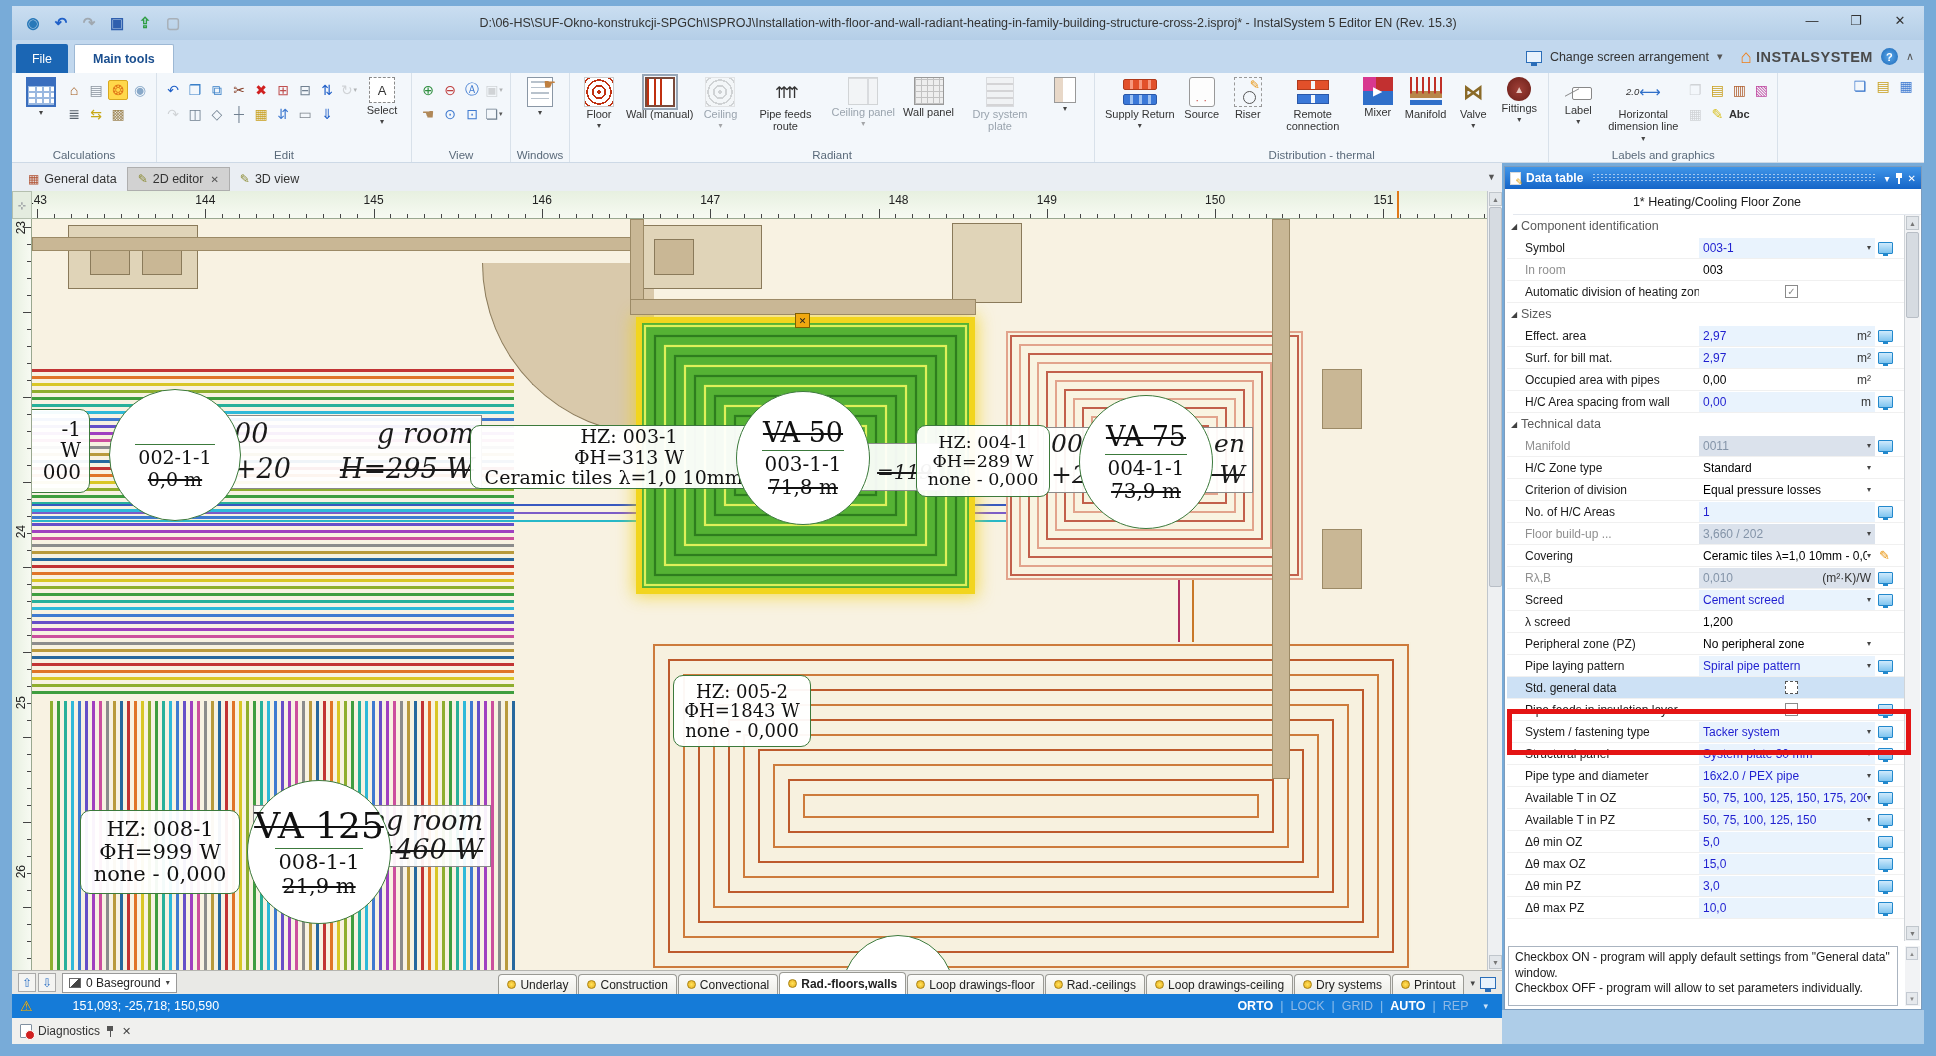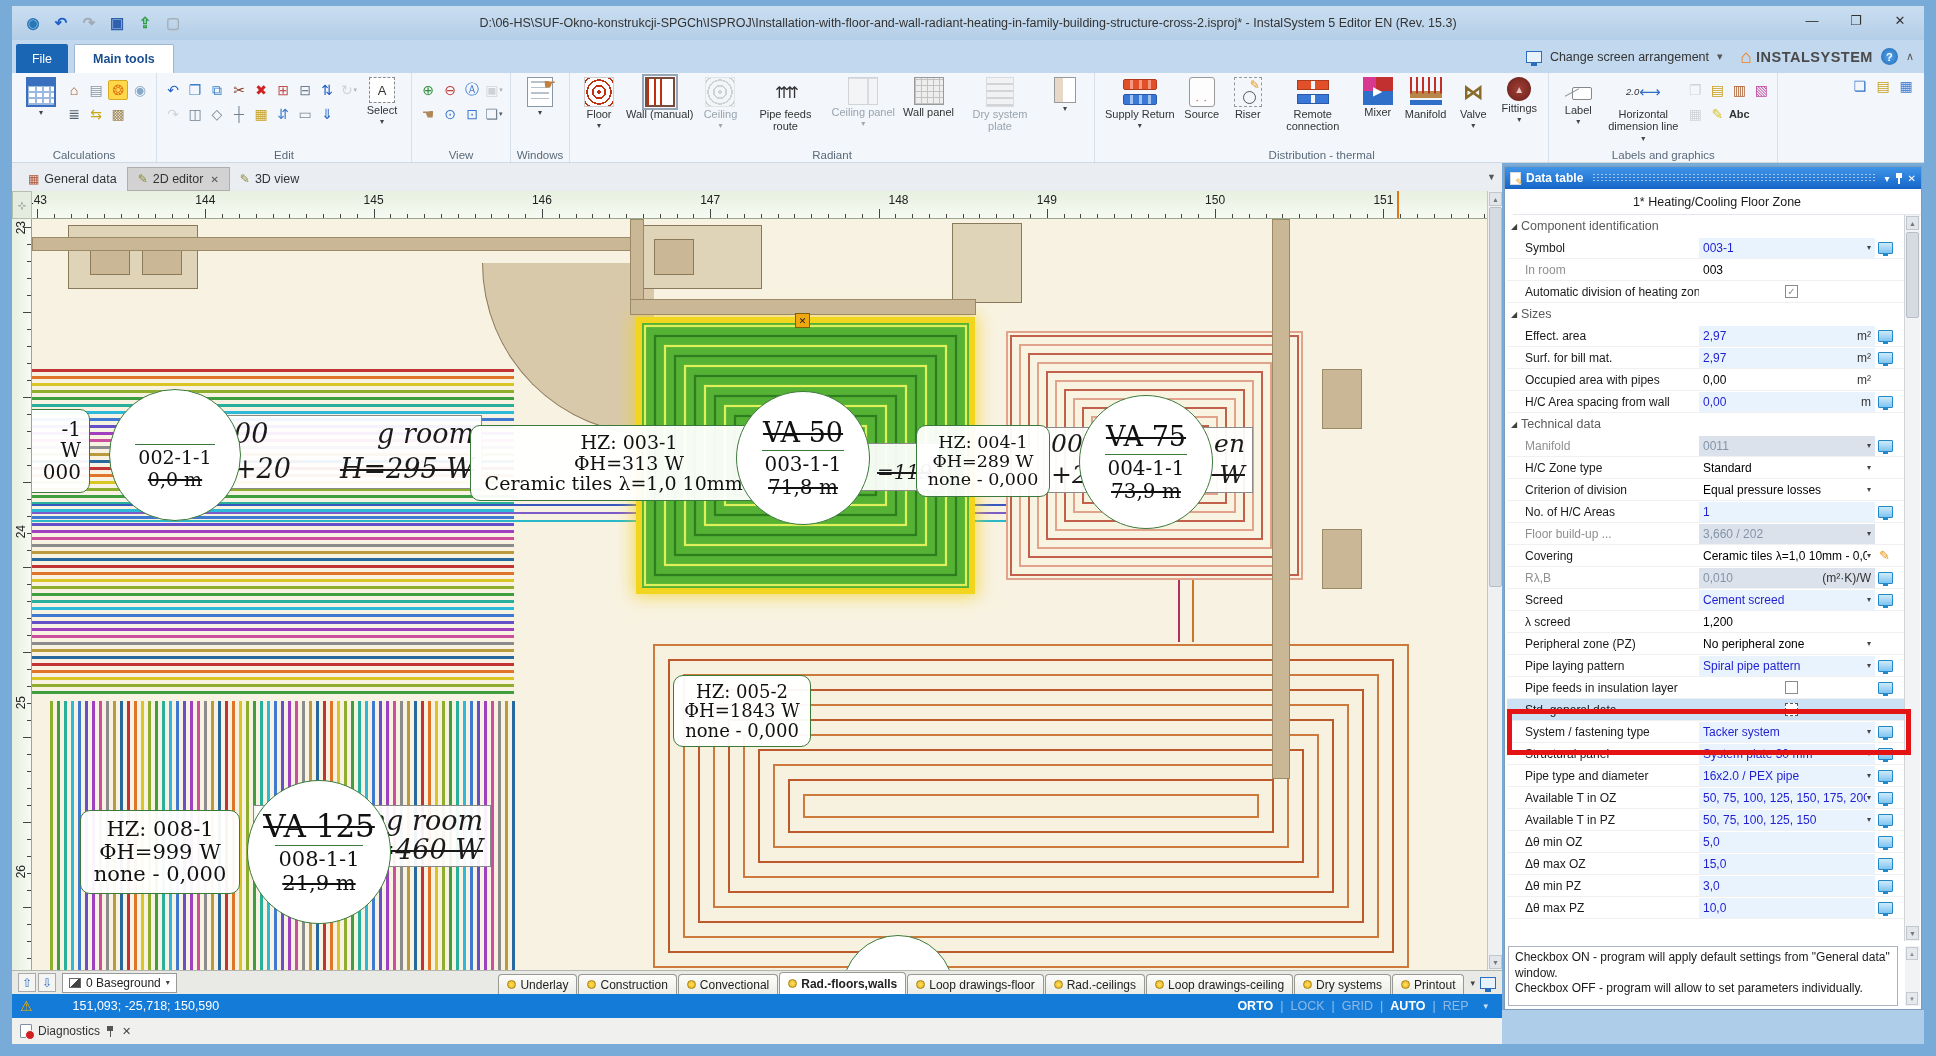--- a/index.html
+++ b/index.html
@@ -913,21 +913,21 @@
     <div class="longline" style="left:0;top:301px;width:1245px;background:#28b8c8"></div>
     <div class="vline" style="left:1146px;top:310px;height:441px;background:#b03060"></div>
     <div class="vline" style="left:1160px;top:310px;height:441px;background:#c87828"></div>
 
     <div id="x-marker" style="left: 763px; top: 94px;">✕</div>
   <div class="hz" style="left: -52px; top: 190px; width: 110px; height: 84px; font-size: 20px; text-align: right; padding-right: 8px;">
         <div>-1</div>
         <div>W</div>
         <div>000</div>
       </div>
-      <div class="hz" style="left: 438px; top: 206px; width: 318px; height: 76px; font-size: 19px;">
+      <div class="hz" style="left: 438px; top: 206px; width: 318px; height: 64px; font-size: 19px;">
         <div>HZ: 003-1</div>
         <div>ΦH=313 W</div>
         <div>Ceramic tiles λ=1,0 10mm - 0</div>
       </div>
       <div class="hz" style="left: 884px; top: 206px; width: 134px; height: 72px; font-size: 17.5px;">
         <div>HZ: 004-1</div>
         <div>ΦH=289 W</div>
         <div>none - 0,000</div>
       </div>
       <div class="hz" style="left: 641px; top: 456px; width: 138px; height: 72px; font-size: 18px;">
@@ -992,21 +992,21 @@
         <div>003-1-1</div>
         <div class="strike">71,8 m</div>
       </div>
       <div class="va" style="left: 1047px; top: 176px; width: 134px; height: 134px; font-size: 20px;">
         <div class="strike" style="font-size: 27px;">VA 75</div>
         <div class="vadiv"></div>
         <div>004-1-1</div>
         <div class="strike">73,9 m</div>
       </div>
       <div class="va" style="left: 215px; top: 561px; width: 144px; height: 144px; font-size: 21px;">
-        <div class="strike" style="font-size: 31px;">VA 125</div>
+        <div class="strike" style="font-size: 36px;">VA 125</div>
         <div class="vadiv"></div>
         <div>008-1-1</div>
         <div class="strike">21,9 m</div>
       </div>
       <div class="va" style="left: 810px; top: 716px; width: 112px; height: 112px; font-size: 18px;"></div>
     </div>
 
   <div id="vscroll">
     <div class="scr-btn" style="top:1px">▲</div>
     <div class="scr-thumb" style="top:16px;height:380px"></div>
@@ -1265,35 +1265,35 @@
         <div class="prow">
           <div class="plabel">Pipe laying pattern</div>
           <div class="pcell bg-blue">
             <span class="pval blue">Spiral pipe pattern</span>
             <span class="dd">▾</span>
           </div>
           <div class="picons">
             <span class="mon"></span>
           </div>
         </div>
-        <div class="prow">
-          <div class="plabel">Pipe feeds in insulation layer</div>
-          <div class="pcell bg-white">
-            <span class="cb"></span>
-          </div>
-          <div class="picons">
-            <span class="mon"></span>
-          </div>
-        </div>
         <div class="prow hl">
           <div class="plabel">Std. general data</div>
           <div class="pcell bg-white">
             <span class="cb focus"></span>
           </div>
           <div class="picons"></div>
+        </div>
+        <div class="prow">
+          <div class="plabel">Pipe feeds in insulation layer</div>
+          <div class="pcell bg-white">
+            <span class="cb"></span>
+          </div>
+          <div class="picons">
+            <span class="mon"></span>
+          </div>
         </div>
         <div class="prow">
           <div class="plabel">System / fastening type</div>
           <div class="pcell bg-blue">
             <span class="pval blue">Tacker system</span>
             <span class="dd">▾</span>
           </div>
           <div class="picons">
             <span class="mon"></span>
           </div>

